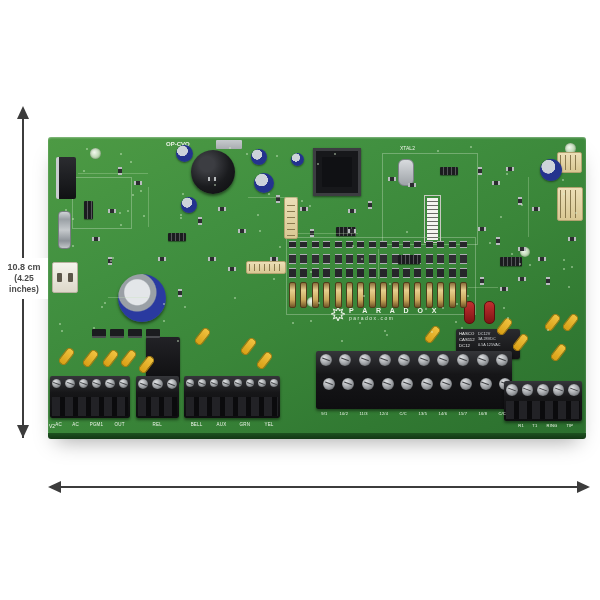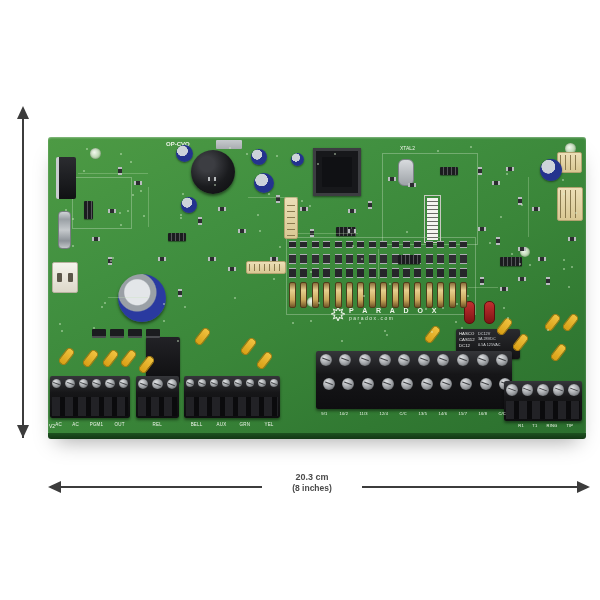--- a/index.html
+++ b/index.html
@@ -82,28 +82,28 @@
   .rescol .g{position:absolute;left:0;top:41px;width:7px;height:26px;border-radius:2px;background:linear-gradient(#8a6d3a,#e7cf8e 30%,#caa85c 70%,#715527);border:1px solid #4f3c1a;}
 </style>
 </head>
 <body>
 
 <div class="stage">
 
   <div class="dim-line-v"></div>
   <div class="arrowhead ah-up"></div>
   <div class="arrowhead ah-down"></div>
+  <div class="dim-label dim-label-v">
+    <span class="l1">10.8 cm</span>
+    <span class="l2">(4.25 inches)</span>
+  </div>
 
   <div class="dim-line-h"></div>
   <div class="arrowhead ah-left"></div>
   <div class="arrowhead ah-right"></div>
-  <div class="dim-label dim-label-h">
-    <span class="l1">20.3 cm</span>
-    <span class="l2">(8 inches)</span>
-  </div>
 
   <div class="board" id="board">
 
     <div class="hole" style="left:42px;top:11px;width:11px;height:11px;"></div>
     <div class="hole" style="left:517px;top:6px;width:11px;height:11px;"></div>
     <div class="hole" style="left:472px;top:110px;width:10px;height:10px;"></div>
     <div class="hole" style="left:259px;top:160px;width:10px;height:10px;"></div>
 
     <div class="silk-box" style="left:334px;top:16px;width:96px;height:92px;"></div>
     <div class="silk-box" style="left:238px;top:100px;width:190px;height:78px;"></div>

